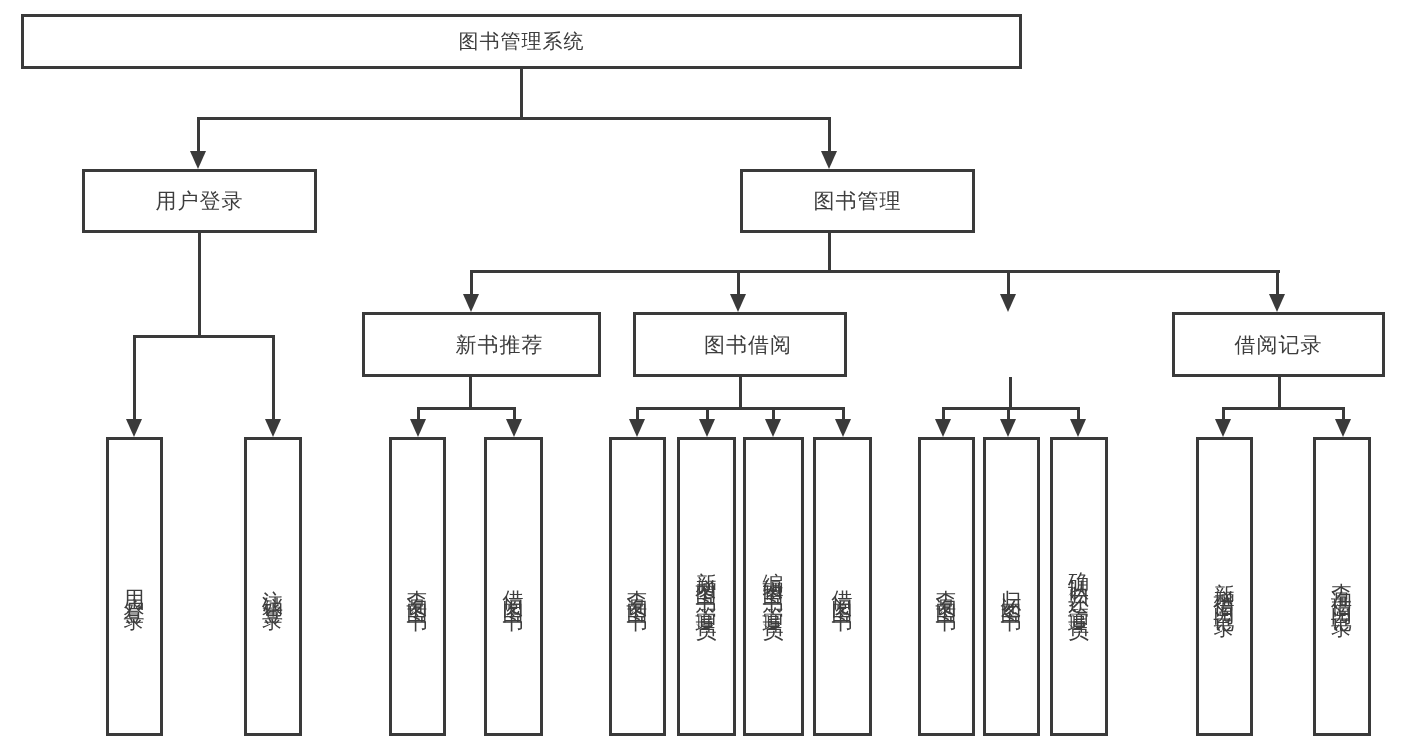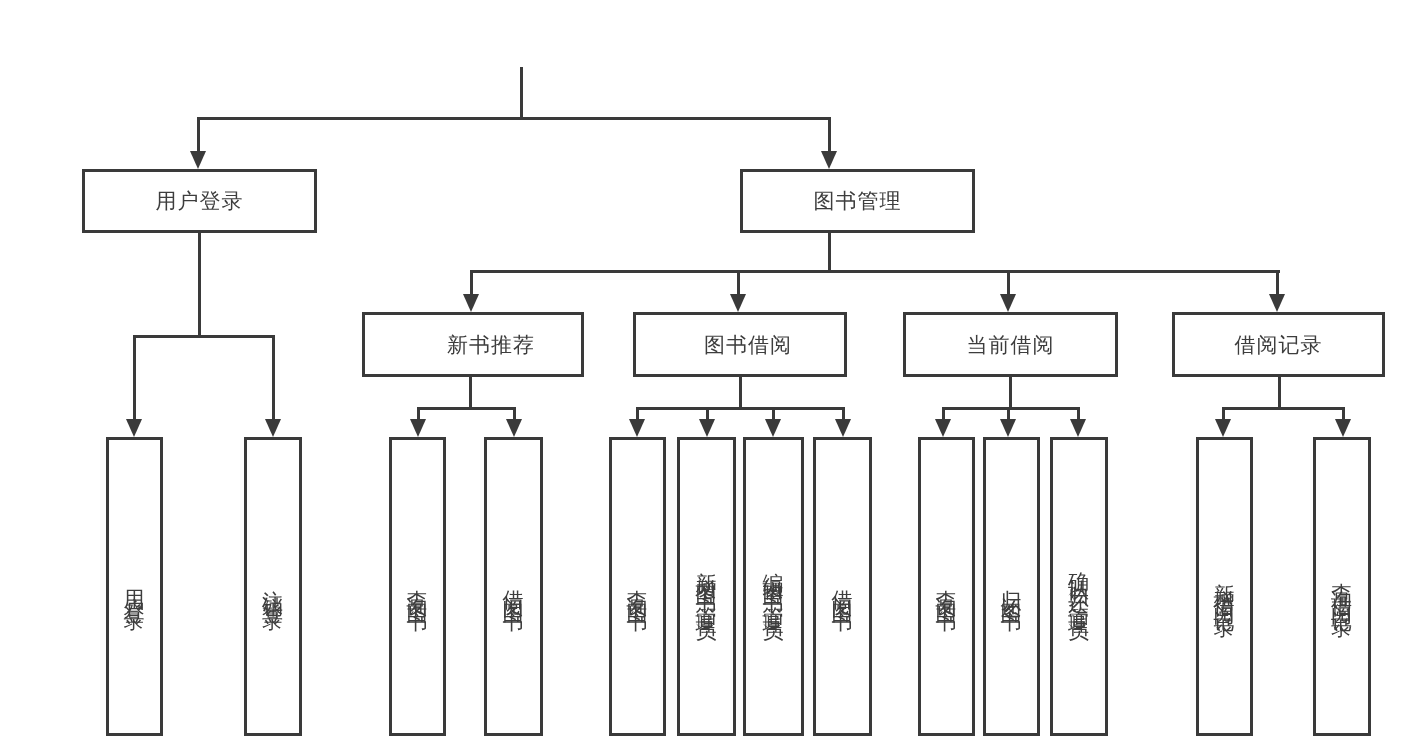--- a/index.html
+++ b/index.html
@@ -59,20 +59,23 @@
     letter-spacing: 1px;
     z-index: 5;
     white-space: nowrap;
   }
 </style>
 </head>
 <body>
 
 <div id="stage">
 
+  <div class="box" style="left:21px;top:14px;width:1001px;height:55px;">
+    <span>图书管理系统</span>
+  </div>
 
   <div class="vline" style="left:520px;top:67px;height:52px;"></div>
   <div class="hline" style="left:197px;top:117px;width:634px;"></div>
   <div class="vline" style="left:197px;top:117px;height:36px;"></div>
   <div class="arrowhead" style="left:190px;top:151px;"></div>
   <div class="vline" style="left:828px;top:117px;height:36px;"></div>
   <div class="arrowhead" style="left:821px;top:151px;"></div>
 
   <div class="box lvl2" style="left:82px;top:169px;width:235px;height:64px;">
     <span>用户登录</span>
@@ -92,28 +95,25 @@
   <div class="hline" style="left:470px;top:270px;width:810px;"></div>
   <div class="vline" style="left:470px;top:270px;height:26px;"></div>
   <div class="arrowhead" style="left:463px;top:294px;"></div>
   <div class="vline" style="left:737px;top:270px;height:26px;"></div>
   <div class="arrowhead" style="left:730px;top:294px;"></div>
   <div class="vline" style="left:1007px;top:270px;height:26px;"></div>
   <div class="arrowhead" style="left:1000px;top:294px;"></div>
   <div class="vline" style="left:1276px;top:270px;height:26px;"></div>
   <div class="arrowhead" style="left:1269px;top:294px;"></div>
 
-  <div class="box lvl3" style="left:362px;top:312px;width:222px;height:65px;padding-left:36px;">
+  <div class="box lvl3" style="left:362px;top:312px;width:239px;height:65px;padding-left:36px;">
     <span>新书推荐</span>
   </div>
   <div class="box lvl3" style="left:633px;top:312px;width:214px;height:65px;padding-left:16px;">
     <span>图书借阅</span>
-  </div>
-  <div class="box lvl3" style="left:903px;top:312px;width:215px;height:65px;">
-    <span>当前借阅</span>
   </div>
   <div class="box lvl3" style="left:1172px;top:312px;width:213px;height:65px;justify-content:center;">
     <span>借阅记录</span>
   </div>
 
   <div class="vline" style="left:469px;top:377px;height:31px;"></div>
   <div class="hline" style="left:417px;top:407px;width:99px;"></div>
   <div class="vline" style="left:417px;top:407px;height:14px;"></div>
   <div class="arrowhead" style="left:410px;top:419px;"></div>
   <div class="vline" style="left:513px;top:407px;height:14px;"></div>

